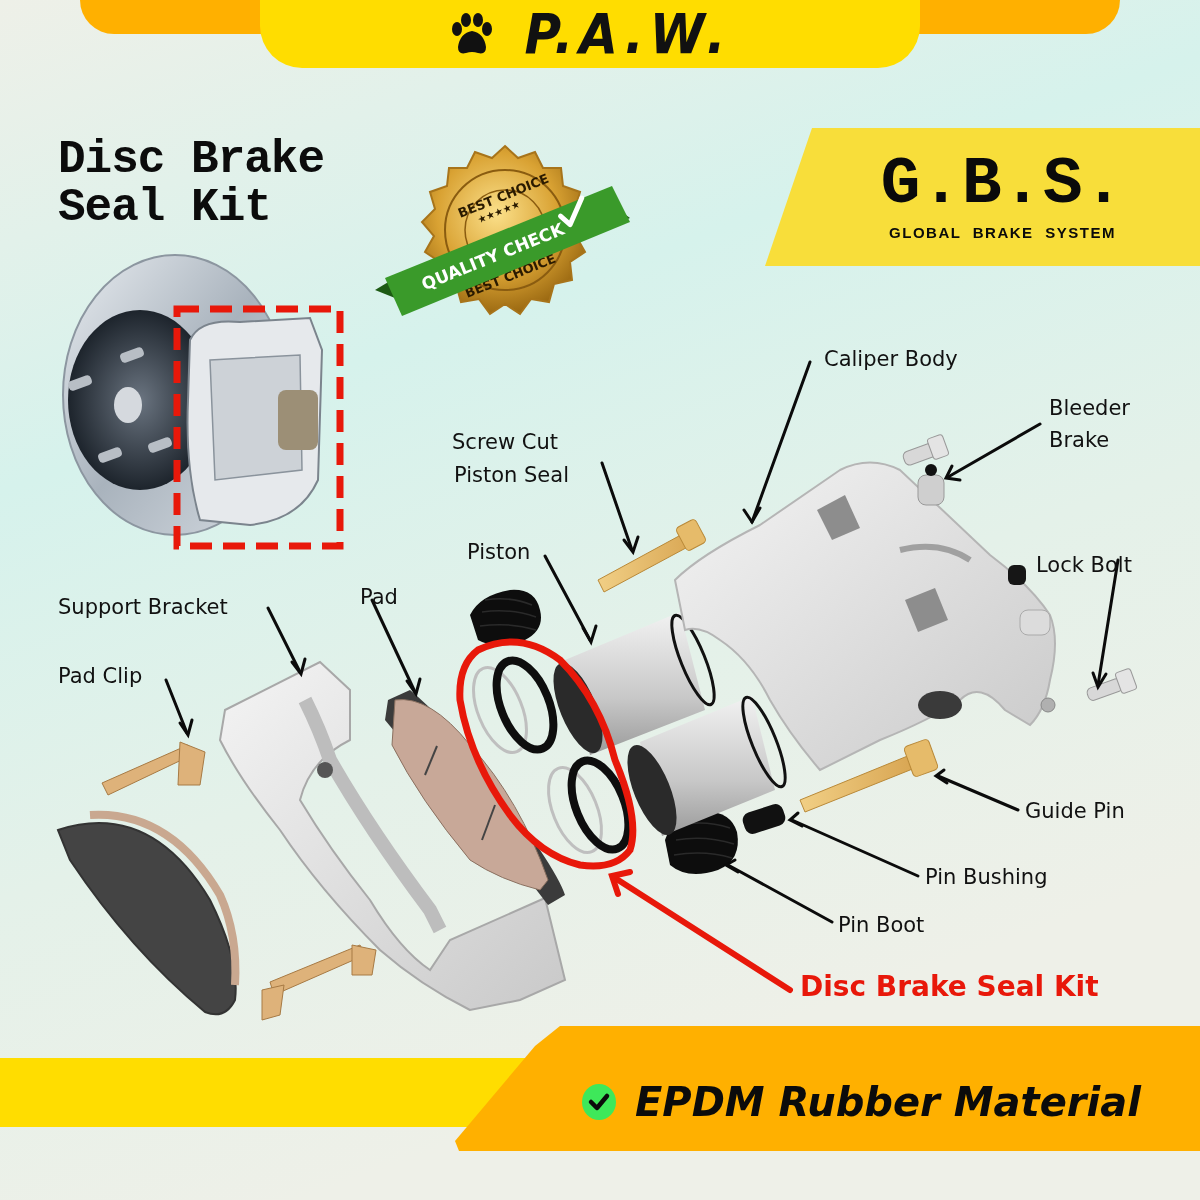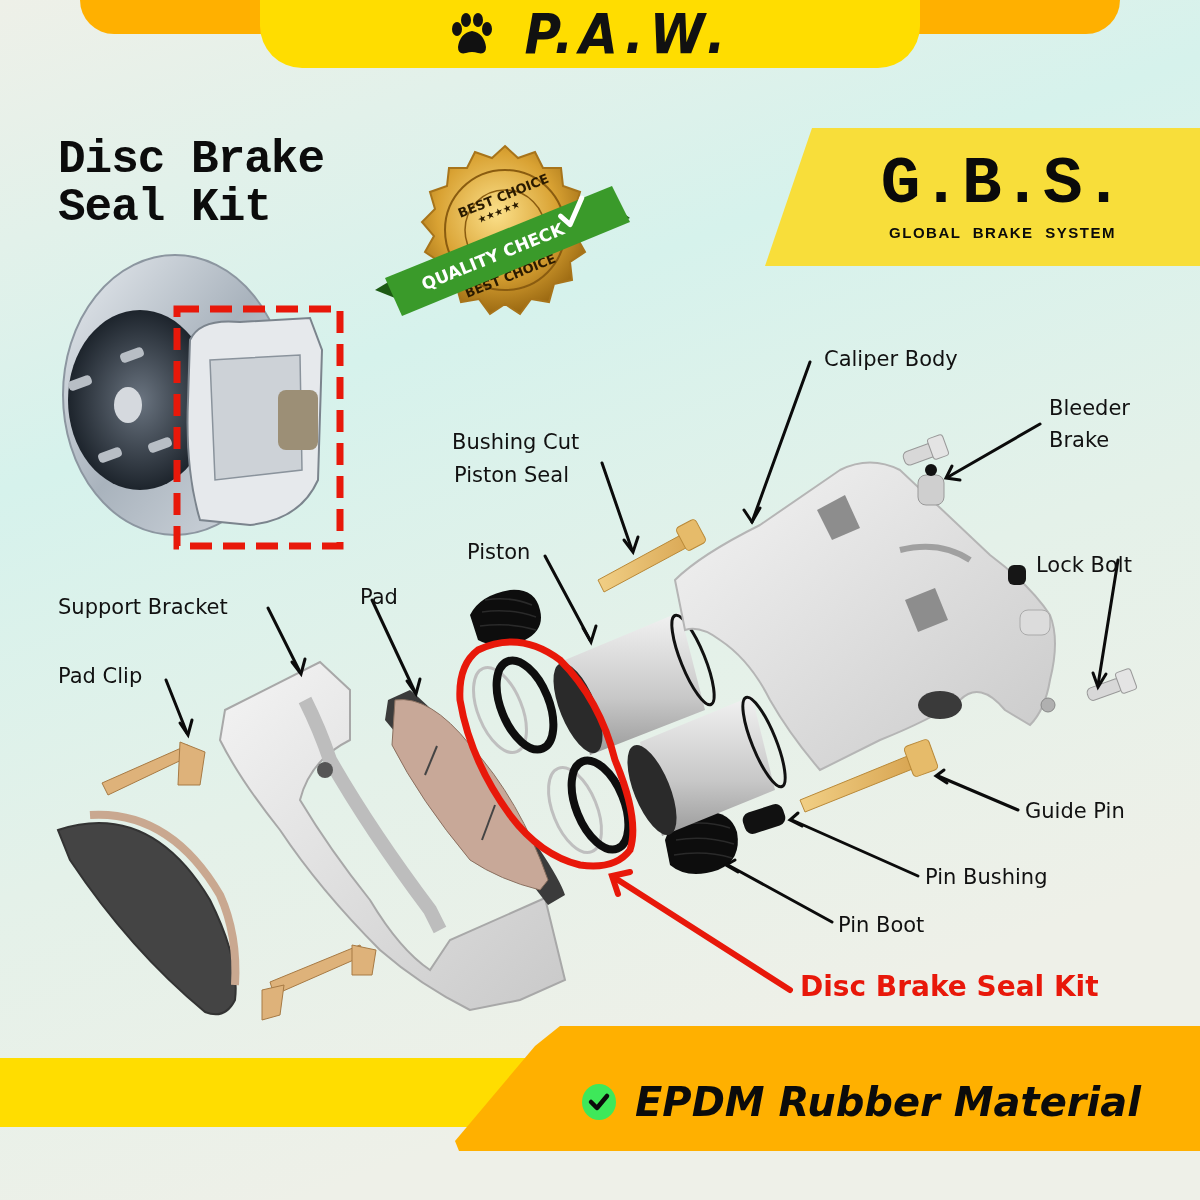--- a/index.html
+++ b/index.html
@@ -235,21 +235,21 @@
 </div>
 
 <div class="abs gbs-banner">
   <div class="gbs-logo">G.B.S.</div>
   <div class="gbs-sub">GLOBAL BRAKE SYSTEM</div>
 </div>
 
 <div class="abs lbl" style="left:824px; top:343px;">Caliper Body</div>
 <div class="abs lbl" style="left:1049px; top:392px;">Bleeder</div>
 <div class="abs lbl" style="left:1049px; top:424px;">Brake</div>
-<div class="abs lbl" style="left:452px; top:426px;">Bushing Cut</div>
+<div class="abs lbl" style="left:452px; top:426px;">Screw Cut</div>
 <div class="abs lbl" style="left:454px; top:459px;">Piston Seal</div>
 <div class="abs lbl" style="left:467px; top:536px;">Piston</div>
 <div class="abs lbl" style="left:1036px; top:525px;margin-top:24px;">Lock Bolt</div>
 <div class="abs lbl" style="left:58px; top:591px;text-align:center;">Support Bracket</div>
 <div class="abs lbl" style="left:320px; top:581px;margin-left:40px;">Pad</div>
 <div class="abs lbl" style="left:58px; top:660px;">Pad Clip</div>
 <div class="abs lbl" style="left:1025px; top:795px;">Guide Pin</div>
 <div class="abs lbl" style="left:925px; top:861px;">Pin Bushing</div>
 <div class="abs lbl" style="left:838px; top:909px;">Pin Boot</div>
 

